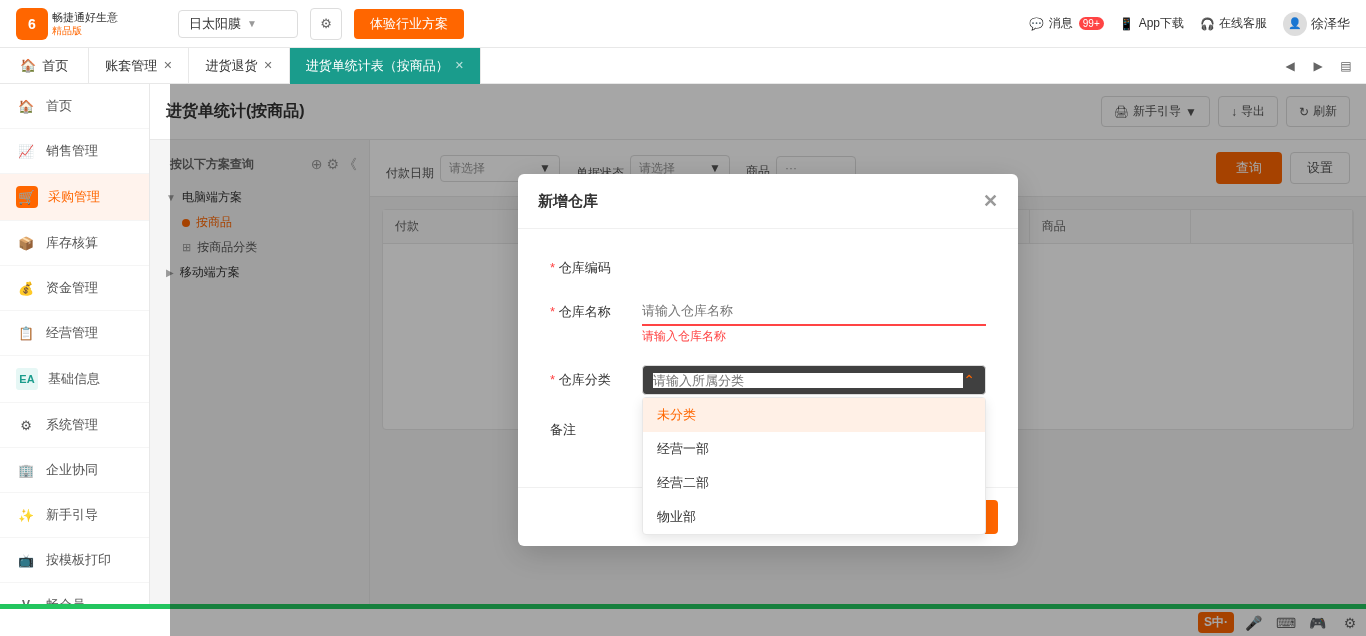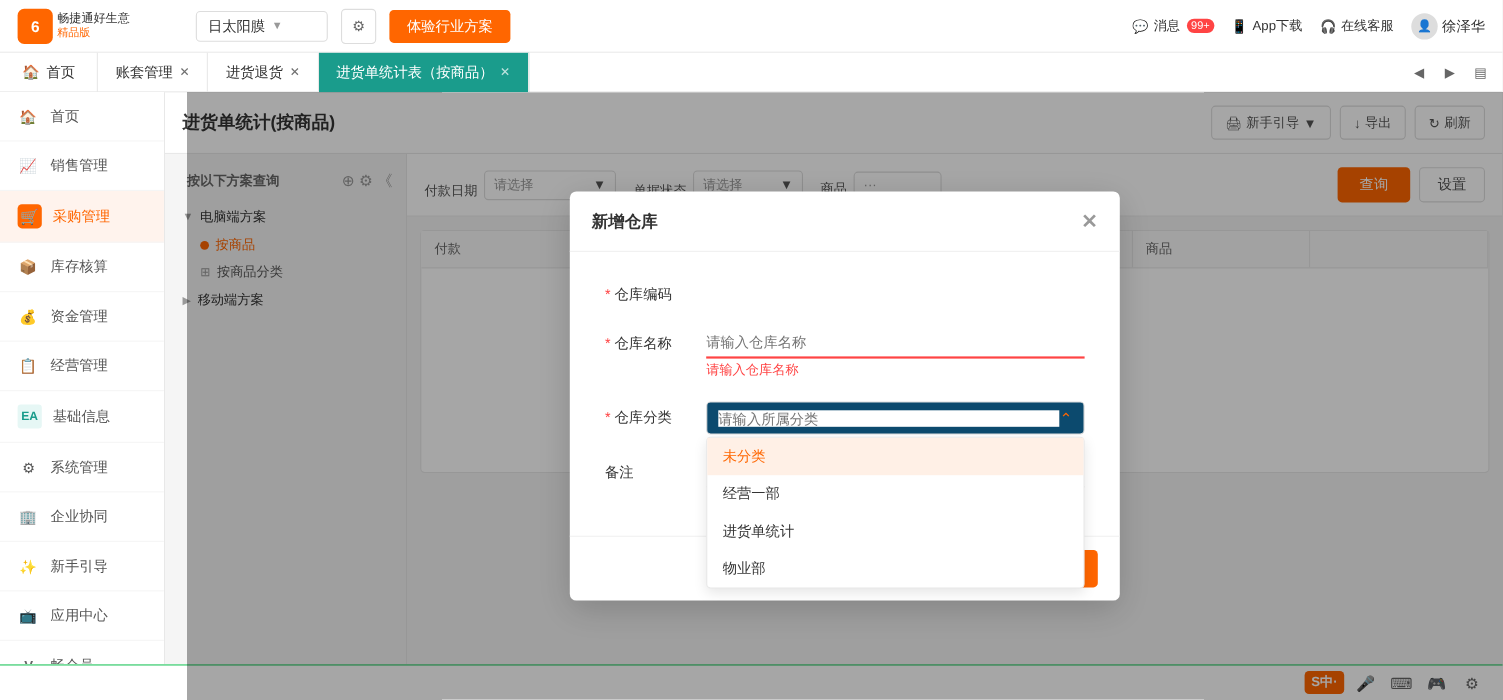--- a/index.html
+++ b/index.html
@@ -160,21 +160,21 @@
     .form-input {
       width: 100%; border: none; border-bottom: 1px solid #ddd; padding: 6px 0;
       font-size: 13px; color: #333; outline: none; background: transparent;
     }
     .form-input.error-border { border-bottom: 2px solid #ff4444; }
     .form-error { color: #ff4444; font-size: 12px; margin-top: 2px; }
     .form-select-wrap { flex: 1; position: relative; }
     .form-select-field {
       display: flex; align-items: center; justify-content: space-between;
       border: 1px solid #ddd; border-radius: 4px; padding: 6px 10px; cursor: pointer;
-      background: #0c4a6e; font-size: 13px; color: #999;
+      background: #404040; font-size: 13px; color: #999;
     }
     .form-select-arrow { color: #ff6600; font-size: 14px; }
 
     
     .dropdown {
       position: absolute; left: 0; top: 100%; width: 100%;
       background: #fff; border: 1px solid #e8e8e8; border-radius: 4px;
       box-shadow: 0 4px 12px rgba(0,0,0,0.1); z-index: 200; margin-top: 2px;
     }
     .dropdown-item {
@@ -184,22 +184,22 @@
 
     .modal-footer {
       display: flex; align-items: center; justify-content: flex-end;
       padding: 12px 20px; border-top: 1px solid #f0f0f0; gap: 10px;
     }
     .btn-save { background: #ff6600; color: #fff; border: none; border-radius: 4px; padding: 8px 28px; cursor: pointer; font-size: 13px; }
 
     
     .bottom-bar {
       position: fixed; bottom: 0; left: 0; right: 0; height: 32px;
-      background: #fff; border-top: 1px solid #22c55e;
-      display: flex; align-items: center; justify-content: flex-end; padding: 0 16px; gap: 8px; z-index: 50;
+      background: #fff; border-top: 5px solid #22c55e;
+      display: flex; align-items: center; justify-content: flex-end; padding: 0 4px; gap: 8px; z-index: 50;
     }
     .bottom-icon { width: 24px; height: 24px; display: flex; align-items: center; justify-content: center; cursor: pointer; color: #666; font-size: 14px; }
     .shuang-logo { background: #ff6600; color: #fff; border-radius: 4px; padding: 2px 6px; font-size: 12px; font-weight: bold; }
   </style>
 </head>
 <body>
 
 <div class="top-header">
   <div class="logo-area">
     <div class="logo-icon">6</div>
@@ -304,21 +304,21 @@
     <div class="sidebar-item">
       <span class="sidebar-icon">🏢</span>
       <span>企业协同</span>
     </div>
     <div class="sidebar-item">
       <span class="sidebar-icon">✨</span>
       <span>新手引导</span>
     </div>
     <div class="sidebar-item">
       <span class="sidebar-icon">📺</span>
-      <span>应用中心</span>
+      <span>按模板打印</span>
     </div>
     <div class="sidebar-item">
       <span class="sidebar-icon" style="font-size:12px;font-weight:bold;color:#666;">V</span>
       <span>畅会员</span>
     </div>
     <div class="sidebar-bottom">
       
       
     </div>
   </div>
@@ -461,21 +461,21 @@
             </div>
             <div class="form-select-wrap" style="position:relative;">
               <div class="form-select-field">
                 <input style="border: none; outline: none; flex: 1 1 0%; font-size: 13px; color: rgb(153, 153, 153);" type="text" placeholder="请输入所属分类">
                 <span class="form-select-arrow">⌃</span>
               </div>
 
               <div class="dropdown">
                 <div class="dropdown-item selected">未分类</div>
                 <div class="dropdown-item">经营一部</div>
-                <div class="dropdown-item">进货单统计</div>
+                <div class="dropdown-item">经营二部</div>
                 <div class="dropdown-item">物业部</div>
               </div>
             </div>
           </div>
 
           <div class="form-row">
             <div class="form-label">备注</div>
             <div class="form-input-wrap">
               <input class="form-input" type="text" placeholder="" style="">
             </div>

